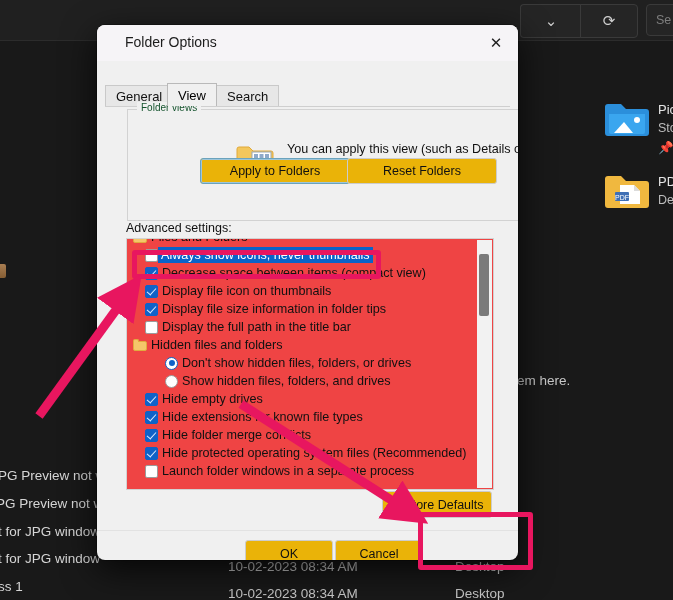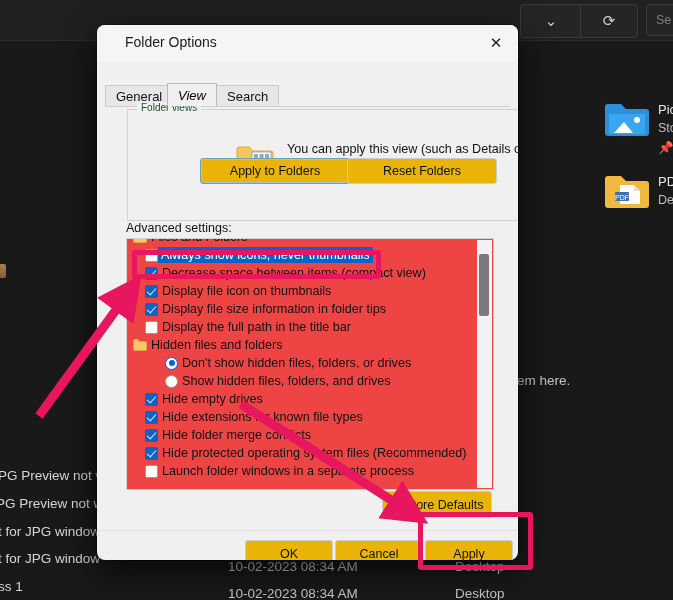--- a/index.html
+++ b/index.html
@@ -72,21 +72,21 @@
   }
 
   
   .tabstrip{position:absolute;left:8px;top:60px;width:405px;height:21px;}
   .tab{
     position:absolute;top:0;height:21px;padding:0 10px;
     display:flex;align-items:center;font-size:13px;color:#111;
     background:#e7e7e7;border:1px solid #c9c9c9;border-bottom:none;
     box-sizing:border-box;
   }
-  .tab.active{background:#f0f0f0;border-color:#b9b9b9;top:-2px;height:23px;z-index:2;color:#000;font-style:italic;}
+  .tab.active{background:#f0f0f0;border-color:#b9b9b9;top:-2px;height:23px;z-index:2;color:#000;}
   .tab-panel-line{position:absolute;left:8px;top:81px;width:405px;height:1px;background:#cfcfcf;}
 
   
   .groupbox{
     position:absolute;border:1px solid #d2d2d2;border-radius:0;
   }
   .group-legend{
     position:absolute;background:#f0f0f0;padding:0 4px;font-size:10px;color:#14532d;
   }
 
@@ -343,23 +343,20 @@
   </div>
 
   <div class="sep-line"></div>
 
   <div class="winbtn" style="left:148px;top:515px;width:88px;height:28px;">
     <span>OK</span>
   </div>
   <div class="winbtn" style="left:238px;top:515px;width:88px;height:28px;">
     <span>Cancel</span>
   </div>
-  <div class="winbtn" style="left:328px;top:515px;width:88px;height:28px;">
-    <span>Apply</span>
-  </div>
 </div>
 
 <div class="anno-box" style="left:132px;top:250px;width:249px;height:29px;"></div>
 <div class="anno-box" style="left:418px;top:512px;width:115px;height:58px;"></div>
 
 <svg id="anno-svg" viewBox="0 0 673 600">
   <defs>
     <marker id="ah" markerWidth="5" markerHeight="5" refX="2.6" refY="2.5" orient="auto">
       <path d="M0,0 L5,2.5 L0,5 z" fill="#e8165f"></path>
     </marker>

